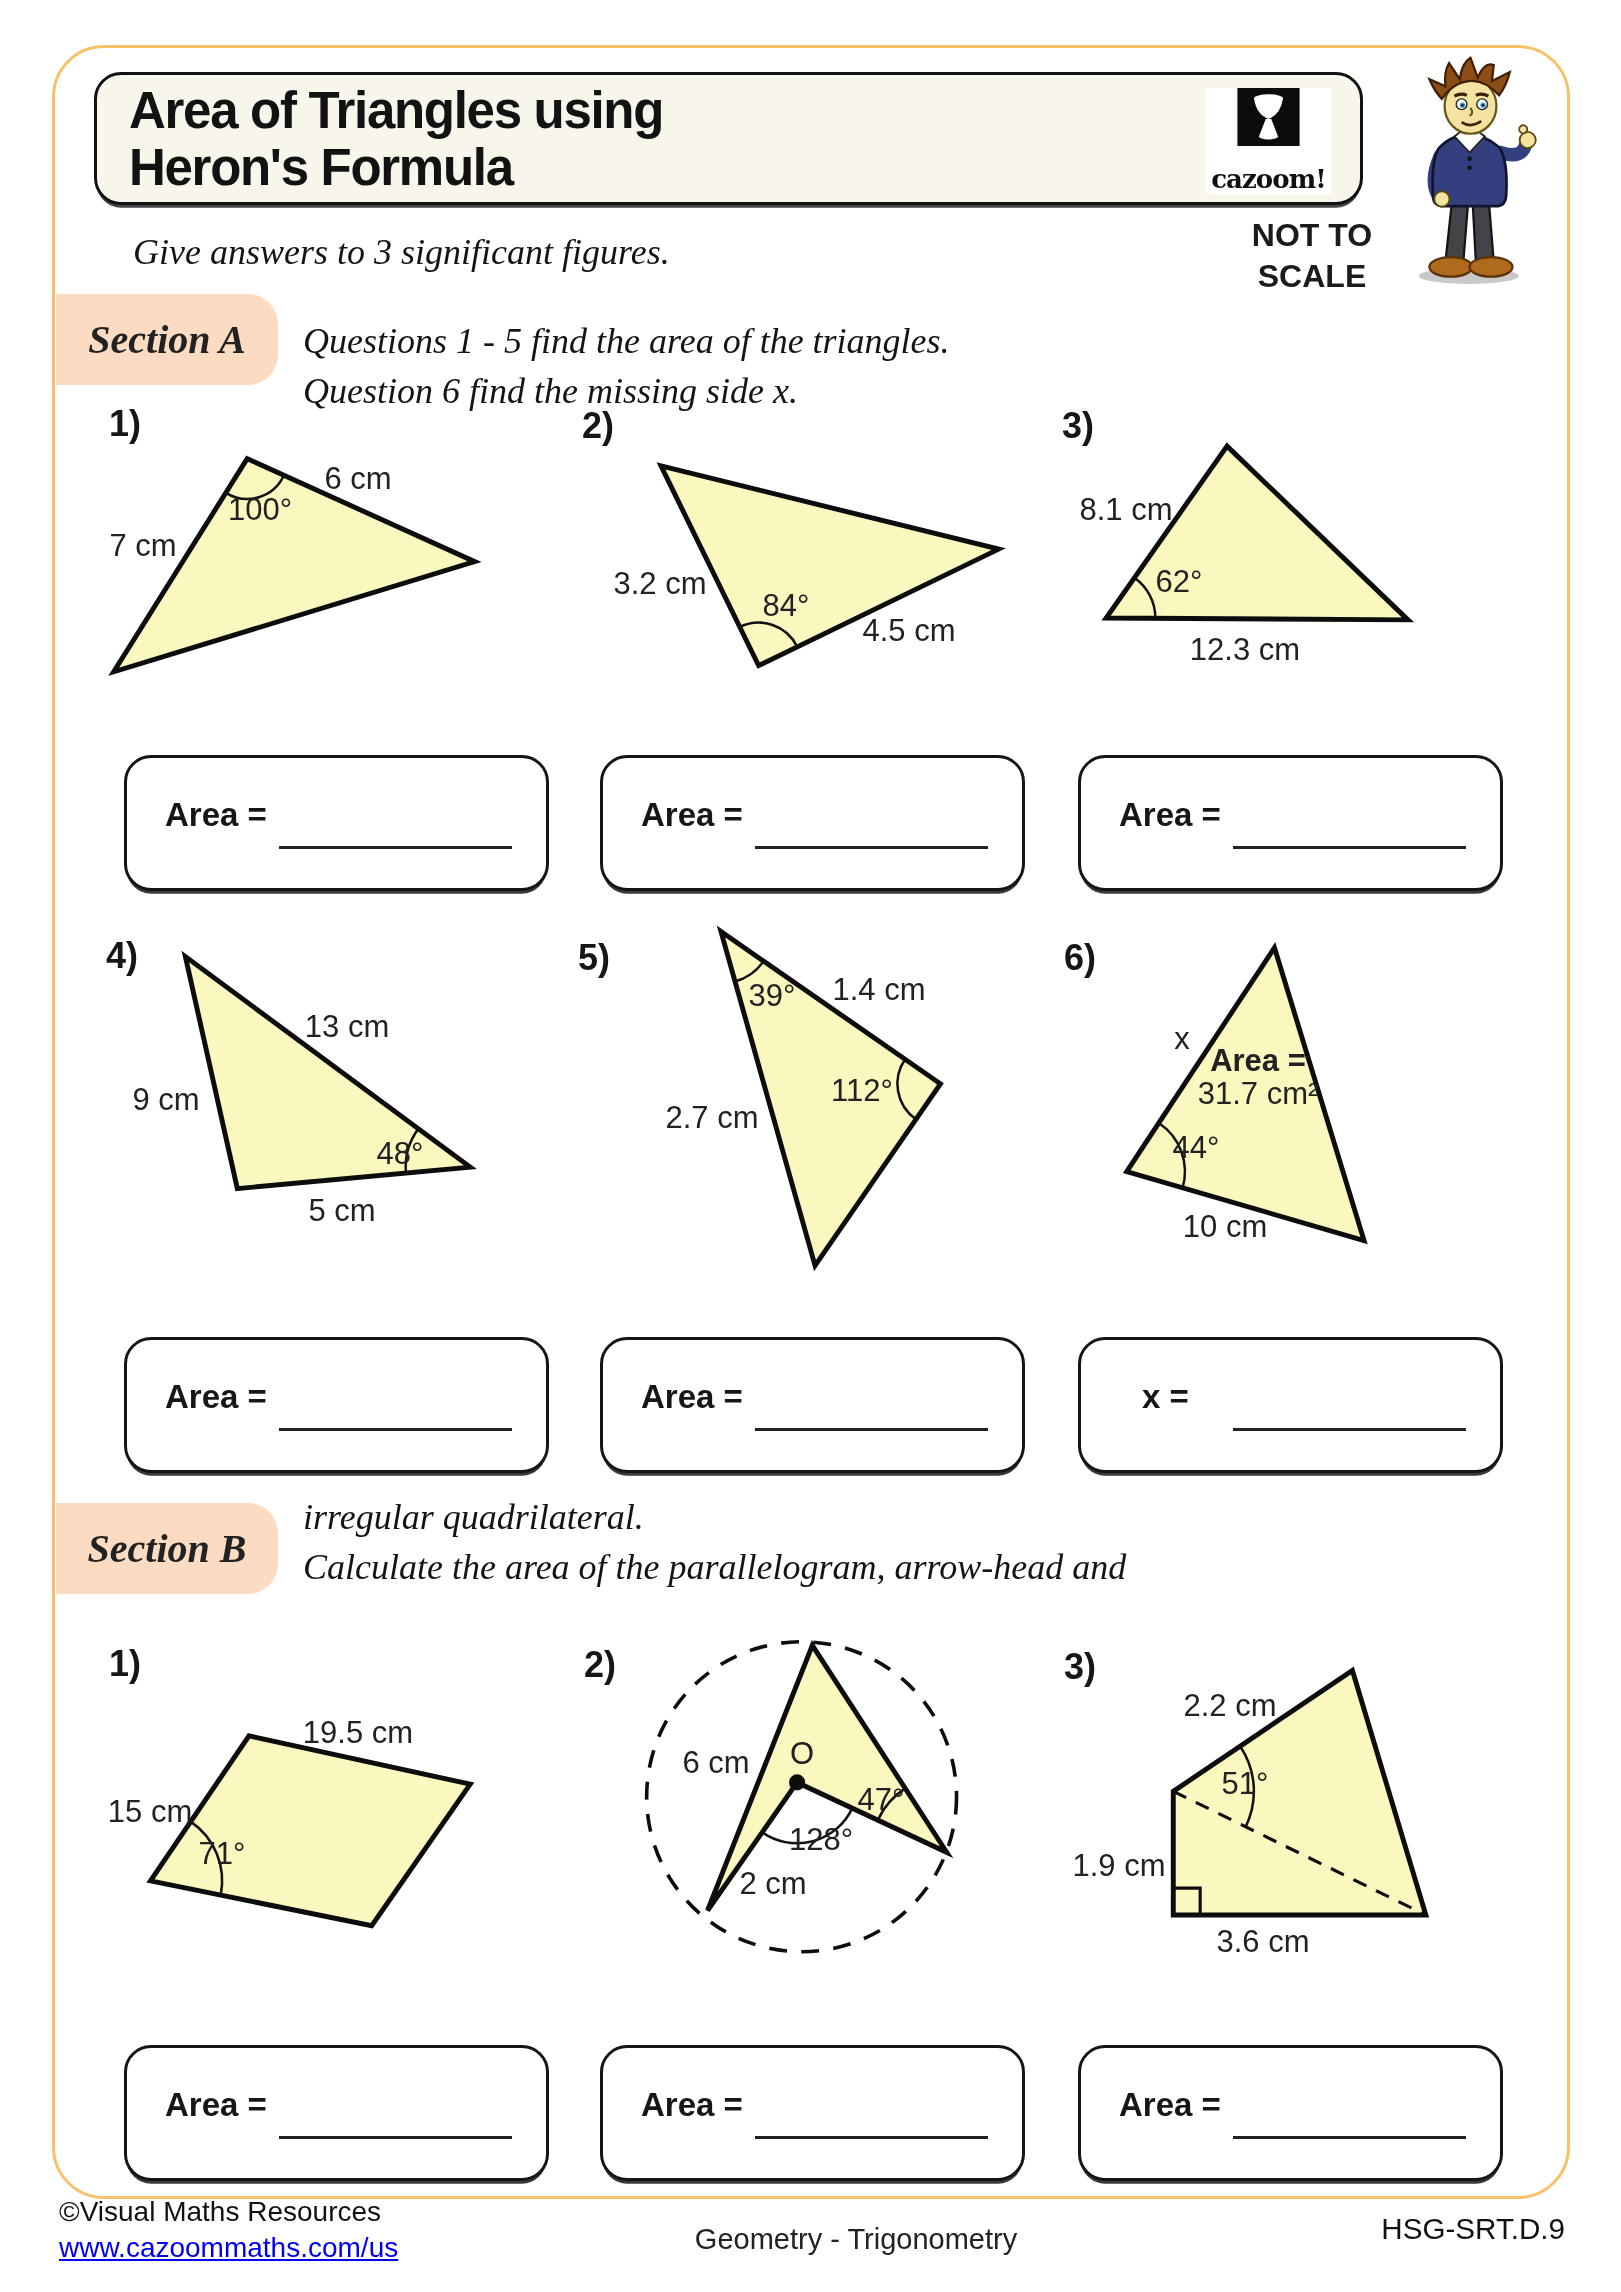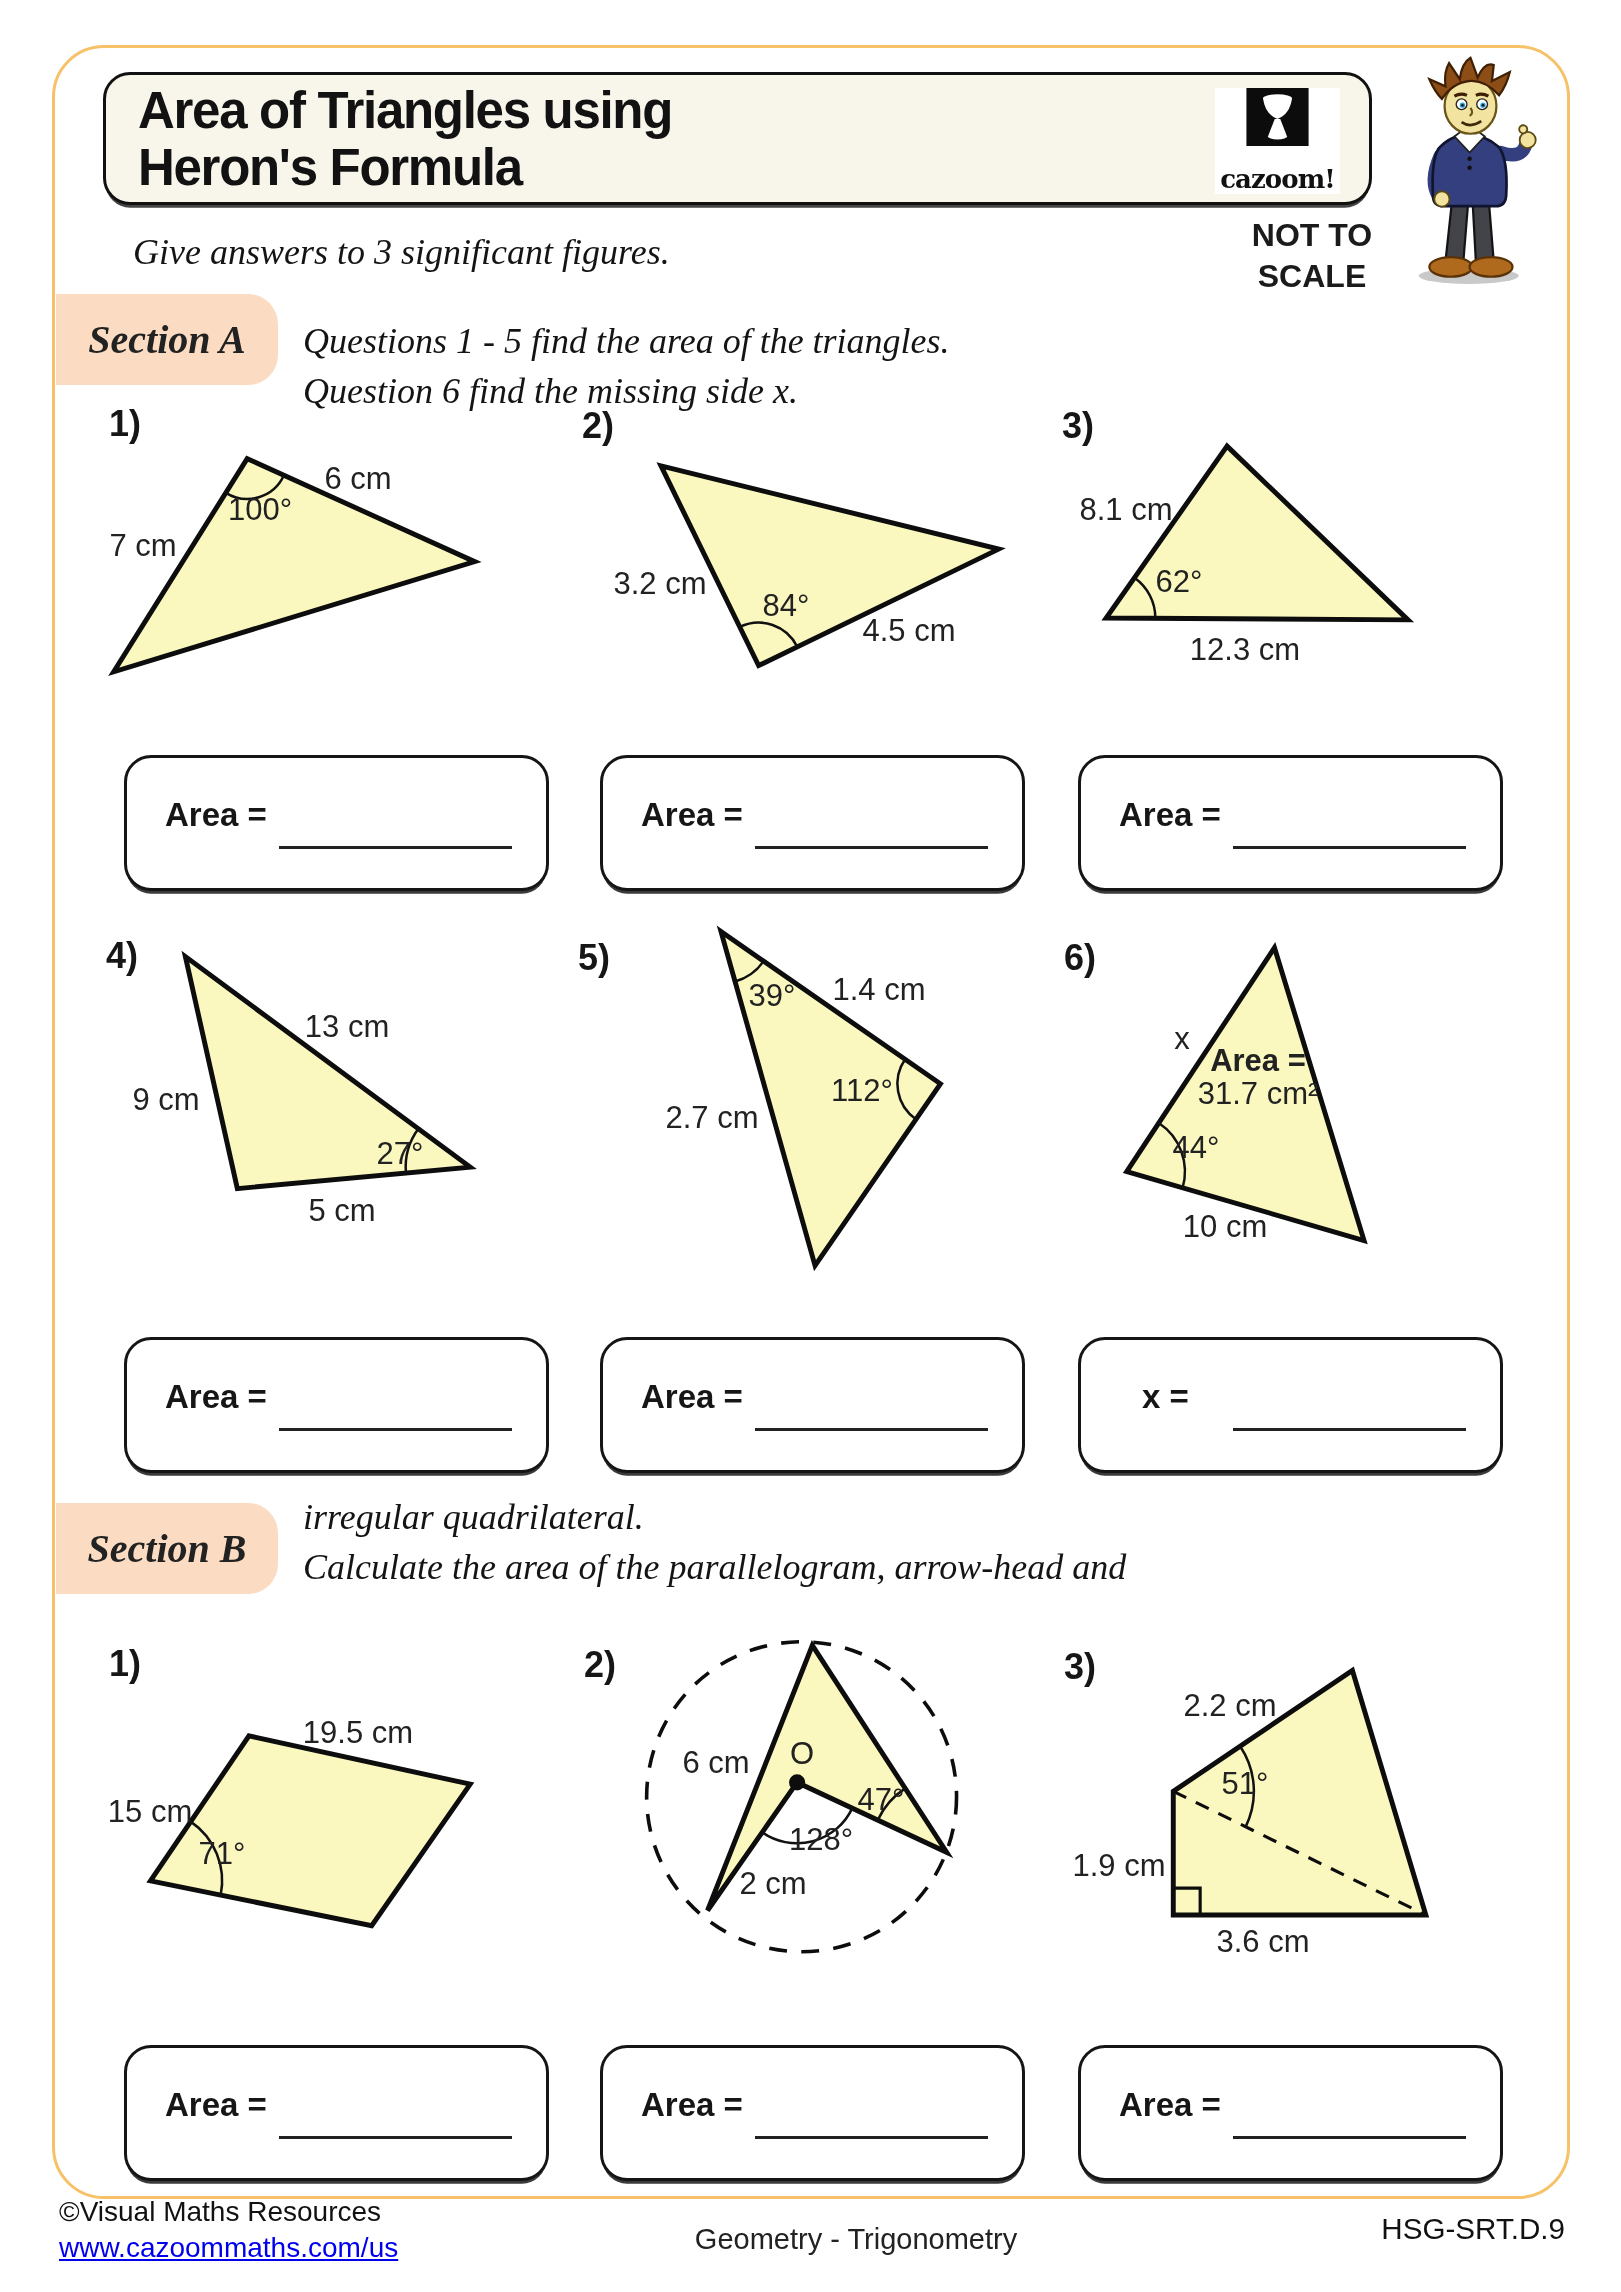--- a/index.html
+++ b/index.html
@@ -1,20 +1,20 @@
 <!DOCTYPE html>
 <html style="--accent-border: #F7C167; --title-box-bg: #F8F5EB; --shape-fill: #FAF8BE; --shape-stroke: #0D0D0D; --section-label-bg: #FBDCC2; --link-blue: #0000EE;font-size:14.3px"><head>
 <meta charset="utf-8">
 <style>
   html,body{margin:0;padding:0;background:#fff;}
   .page{position:relative;width:1622px;height:2293px;background:#ffffff;
         font-family:"Liberation Sans",sans-serif;color:#1a1a1a;overflow:hidden;}
   .frame{position:absolute;left:52px;top:45px;width:1512px;height:2148px;
          border:3.6px solid var(--accent-border,#F7C167);border-radius:52px;}
-  .title-box{position:absolute;left:103px;top:72px;width:1263px;height:127px;
+  .title-box{position:absolute;left:94px;top:72px;width:1263px;height:127px;
          background:var(--title-box-bg,#F8F5EB);border:3.6px solid #111;border-radius:27px;
          box-shadow:0 5.4px 0 -2.7px #444;}
   .title-text{position:absolute;left:32px;top:7.2px;font-size:51px;font-weight:bold;
          line-height:57px;letter-spacing:-1.3px;color:#121212;}
   .logo-patch{position:absolute;left:1109px;top:12.5px;width:125px;height:106px;background:#fff;
          display:flex;flex-direction:column;align-items:center;justify-content:flex-start;}
   .logo-word{font-family:"DejaVu Serif",serif;font-weight:bold;font-size:26px;color:#111;margin-top:18px;letter-spacing:-0.9px;}
   .nts{position:absolute;left:1236px;top:215px;width:152px;text-align:center;
        font-size:32px;font-weight:bold;line-height:41px;color:#1b1b1b;}
   .mascot{position:absolute;left:1399px;top:52px;width:143px;height:235px;}
@@ -153,21 +153,21 @@
   <div class="lbl" style="left:660px;top:584px;">3.2 cm</div>
   <div class="lbl" style="left:786px;top:606px;">84°</div>
   <div class="lbl" style="left:909px;top:631px;">4.5 cm</div>
 
   <div class="lbl" style="left:1126px;top:510px;">8.1 cm</div>
   <div class="lbl" style="left:1179px;top:582px;">62°</div>
   <div class="lbl" style="left:1245px;top:650px;">12.3 cm</div>
 
   <div class="lbl" style="left:347px;top:1027px;">13 cm</div>
   <div class="lbl" style="left:166px;top:1100px;">9 cm</div>
-  <div class="lbl" style="left:400px;top:1154px;">27°</div>
+  <div class="lbl" style="left:400px;top:1154px;">48°</div>
   <div class="lbl" style="left:342px;top:1211px;">5 cm</div>
 
   <div class="lbl" style="left:772px;top:996px;">39°</div>
   <div class="lbl" style="left:879px;top:990px;">1.4 cm</div>
   <div class="lbl" style="left:862px;top:1091px;">112°</div>
   <div class="lbl" style="left:712px;top:1118px;">2.7 cm</div>
 
   <div class="lbl" style="left:1182px;top:1039px;">x</div>
   <div class="lbl bold" style="left:1258px;top:1061px;">Area =</div>
   <div class="lbl" style="left:1258px;top:1094px;">31.7 cm²</div>

